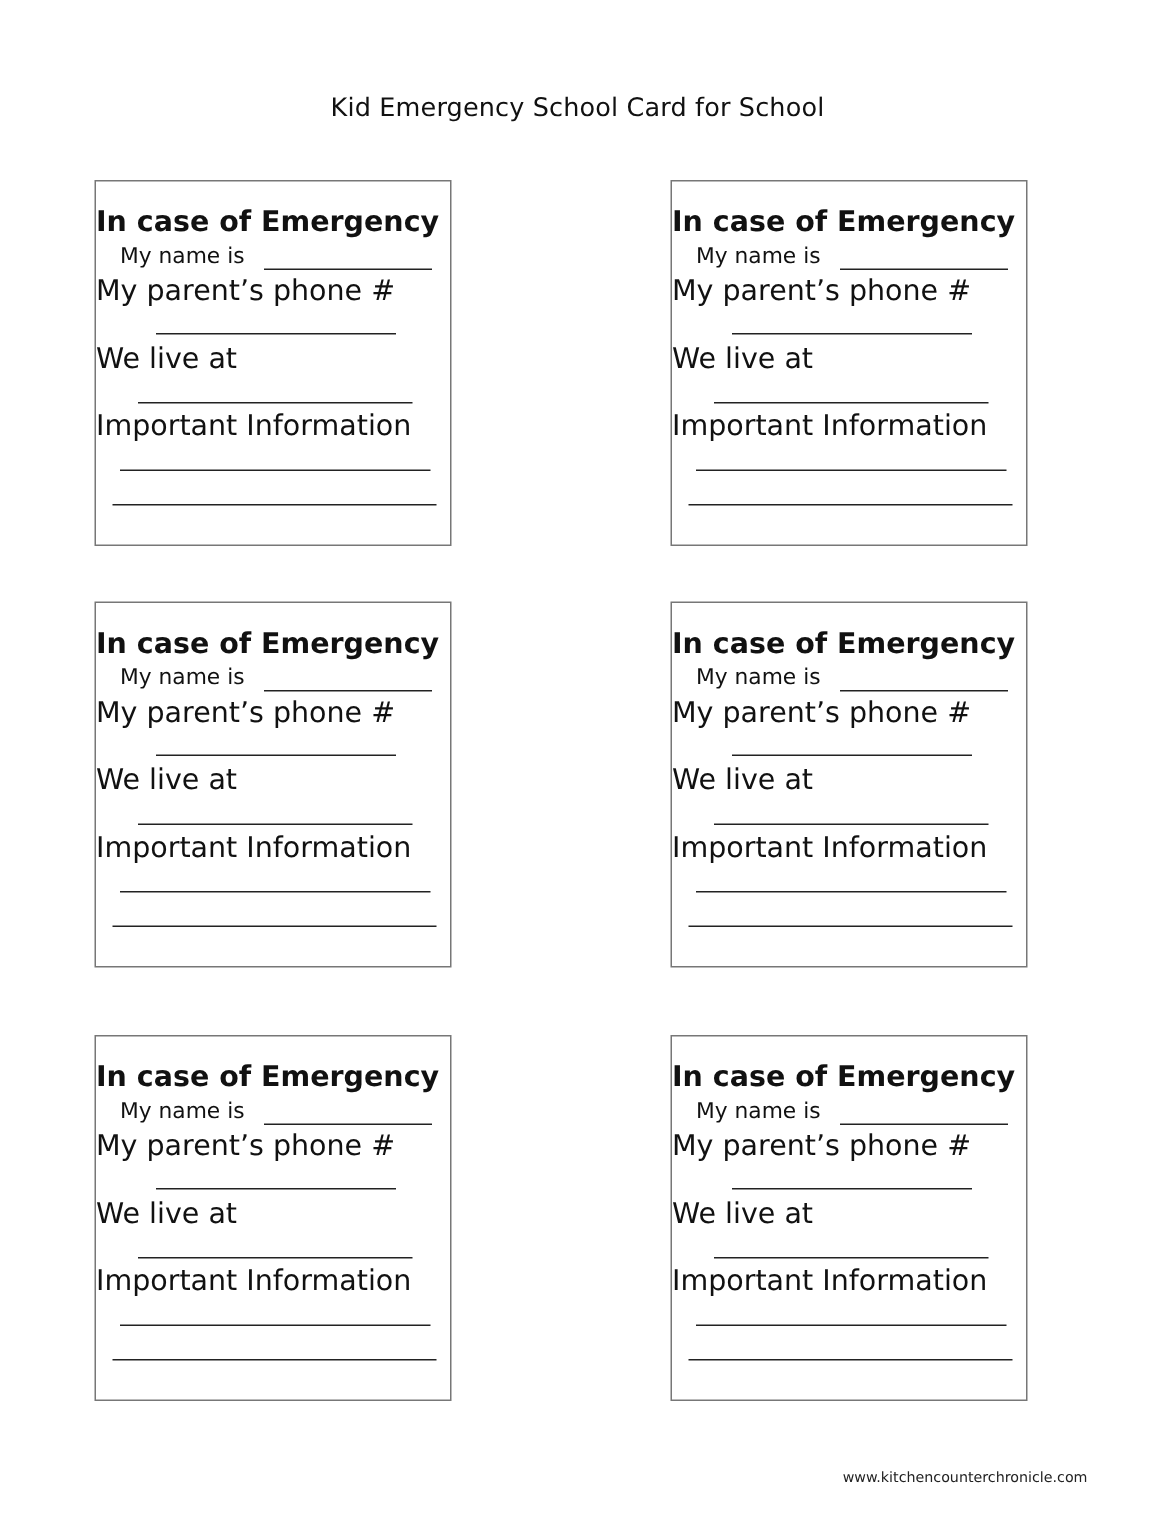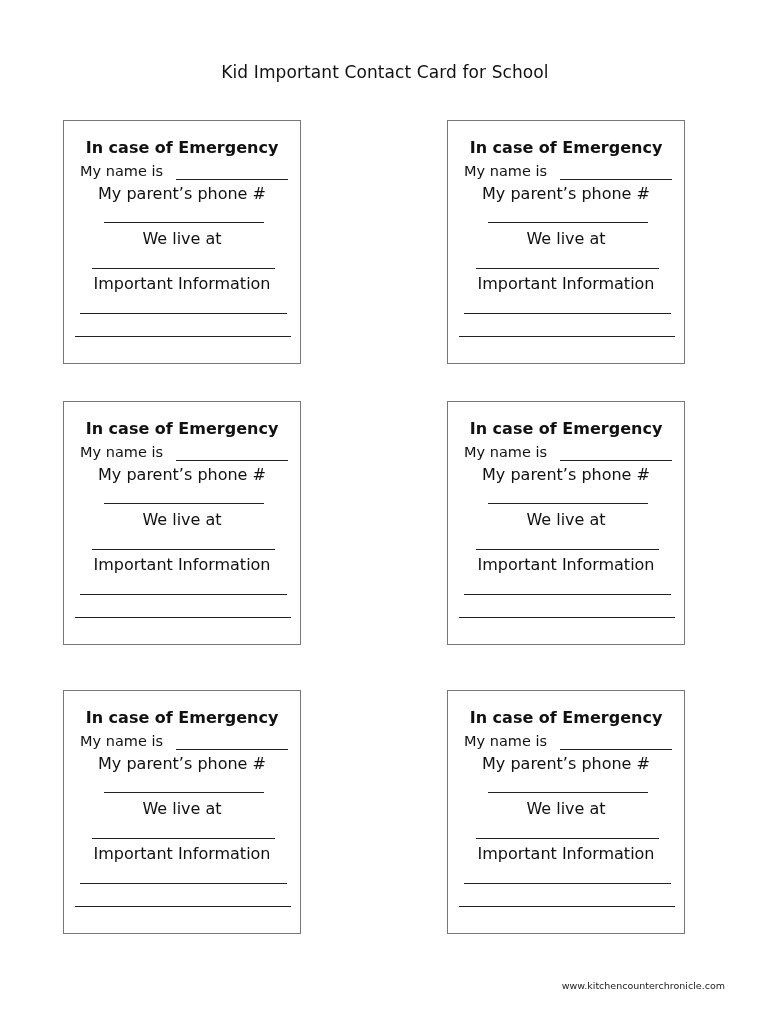--- a/index.html
+++ b/index.html
@@ -1,28 +1,28 @@
 <!DOCTYPE html>
 <html><head>
 <meta charset="utf-8">
 <style>
   html,body{margin:0;padding:0;background:#ffffff;}
   body{width:770px;height:1024px;position:relative;overflow:hidden;font-family:"DejaVu Sans","Liberation Sans",sans-serif;color:#111;}
   .doc-title{position:absolute;top:62px;left:0;width:770px;text-align:center;font-size:17px;color:#111;letter-spacing:0.1px;}
   .card{position:absolute;width:238px;height:244px;border:1px solid #777;box-sizing:border-box;background:#fff;}
-  .card .ln{position:absolute;left:0;width:100%;text-align:center;font-size:16px;line-height:18px;white-space:nowrap;}
+  .card .ln{position:absolute;left:0;width:100%;text-align:left;font-size:19px;line-height:18px;white-space:nowrap;}
   .card .ln.bold{font-weight:bold;}
   .blank{position:absolute;height:0;border-top:1px solid #222;}
   .name-row{position:absolute;left:16px;font-size:14.5px;line-height:18px;white-space:nowrap;}
   .footer{position:absolute;top:980px;right:45px;font-size:9.5px;font-weight:normal;color:#222;}
 </style>
 </head>
 <body>
 
-<div class="doc-title">Kid Important Contact Card for School</div>
+<div class="doc-title">Kid Emergency School Card for School</div>
 
 <div id="cards-root">
     <div class="card" style="left: 63px; top: 120px;">
     <div class="ln bold" style="top:18px">In case of Emergency</div>
     <div class="name-row" style="top:41px">My name is</div>
     <div class="blank" style="top:58px;left:112px;width:112px"></div>
     <div class="ln" style="top:64px">My parent’s phone #</div>
     <div class="blank" style="top:101px;left:40px;width:160px"></div>
     <div class="ln" style="top:109px">We live at</div>
     <div class="blank" style="top:147px;left:28px;width:183px"></div>

